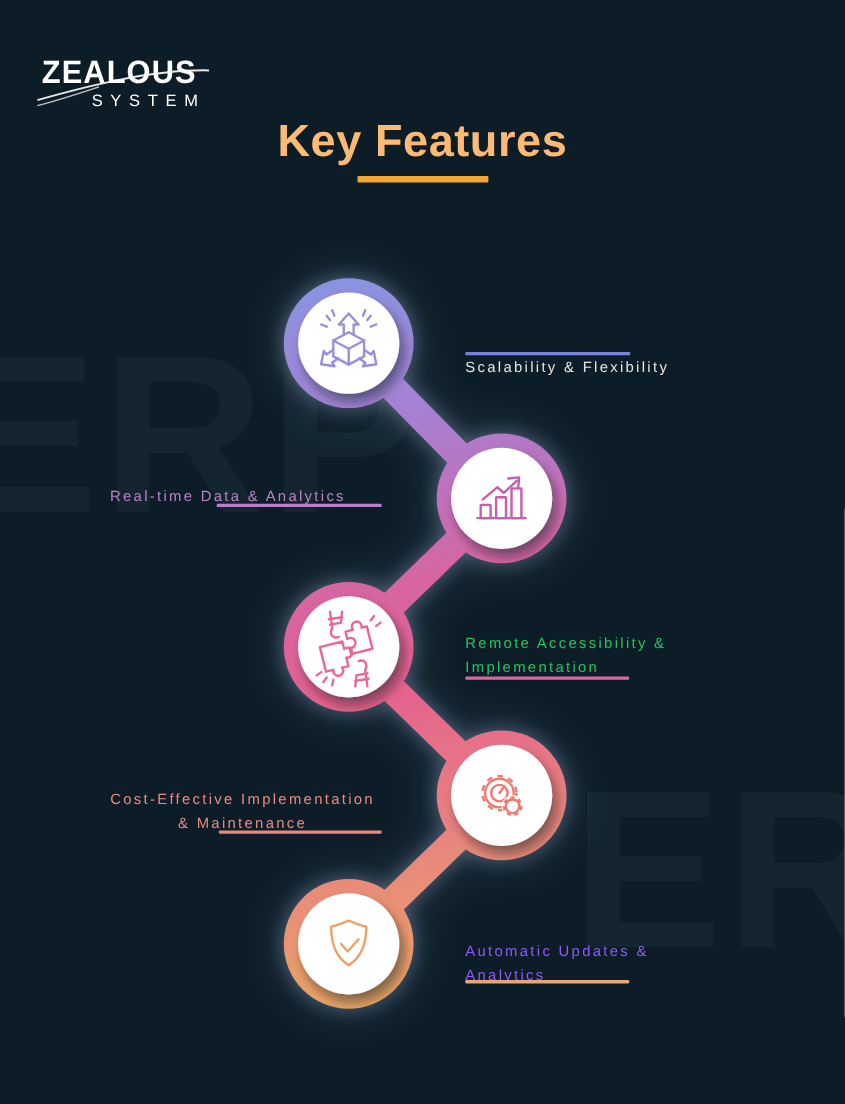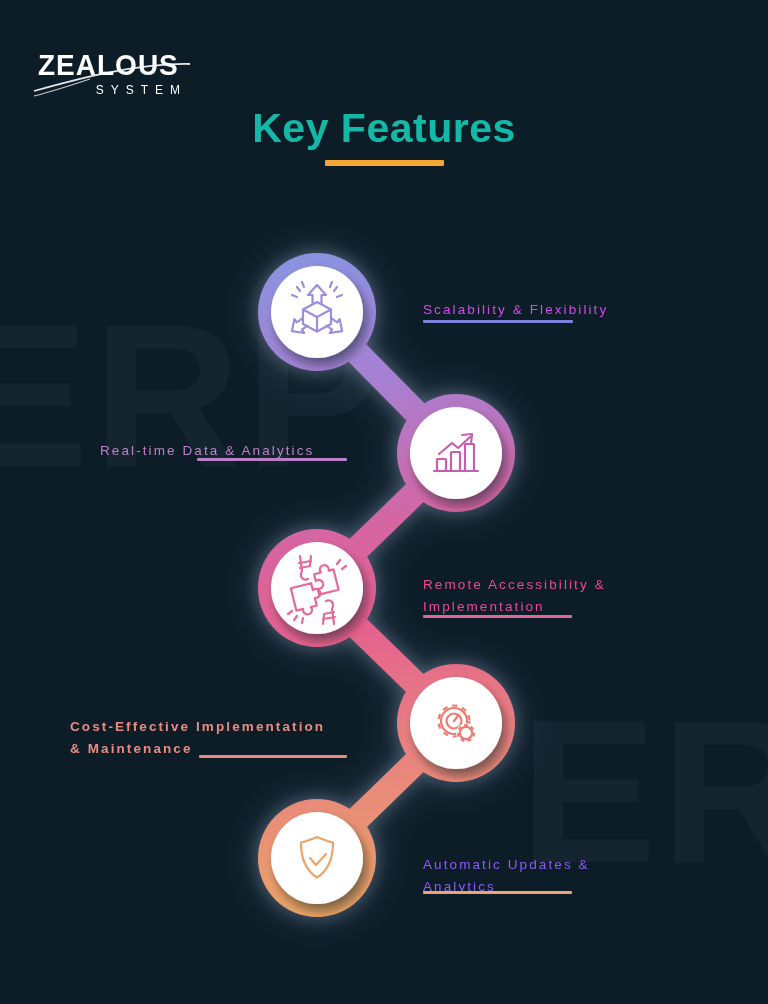--- a/index.html
+++ b/index.html
@@ -20,28 +20,28 @@
   .wm-bottom { left:520px; top:688px; }
 
   
   .logo { position:absolute; left:38px; top:24px; width:150px; height:54px;margin-top:27px; }
   .logo-swoosh { position:absolute; left:-6px; top:0; width:160px; height:54px; }
   .logo-brand {
     position:relative; color:#ffffff; font-weight:700; font-size:28px;
     letter-spacing:1px; line-height:30px; transform:scaleY(1.05);
   }
   .logo-sub {
-    position:relative; color:#ffffff; font-size:12px; font-weight:400;
+    position:relative; color:#ffffff; font-size:15px; font-weight:400;
     letter-spacing:7px; text-align:right; margin-top:2px; padding-right:1px;
   }
 
   
   .title {
     position:absolute; left:0; right:0; top:105px; text-align:center;
-    color:#14b8a6; font-weight:700; font-size:41px; letter-spacing:0.5px;
+    color:#fdba74; font-weight:700; font-size:41px; letter-spacing:0.5px;
   }
   .title-underline {
     position:absolute; left:325px; top:160px; width:119px; height:6px;
     border-radius:1px;
   }
 
   
   .chain {
     position:absolute; left:0; top:0;
     filter: drop-shadow(0 0 9px rgba(205,220,255,0.33))
@@ -52,21 +52,21 @@
   .icon .teeth { stroke-linecap:butt; }
 
   
   .feature-label {
     position:absolute; font-size:13.5px; letter-spacing:2.1px;
     line-height:22px; font-weight:400;
   }
   .label-1 { left:423px; top:299px; width:215px; text-align:left; }
   .label-2 { left:100px; top:440px; width:247px; text-align:left; }
   .label-3 { left:423px; top:574px; width:225px; text-align:left; }
-  .label-4 { left:70px;  top:716px; width:277px; text-align:left;font-weight:bold; }
+  .label-4 { left:82px;  top:716px; width:277px; text-align:center; }
   .label-5 { left:423px; top:854px; width:225px; text-align:left; }
   .feature-label span { display:block; }
 
   .feature-underline { position:absolute; border-radius:1px; }
   .ul-1 { left:423px; top:320px; width:150px; height:2.5px; }
   .ul-2 { left:197px; top:458px; width:150px; height:3px; }
   .ul-3 { left:423px; top:615px; width:149px; height:3px; }
   .ul-4 { left:199px; top:755px; width:148px; height:3px; }
   .ul-5 { left:423px; top:891px; width:149px; height:3px; }
 </style>
@@ -171,31 +171,31 @@
     <g>
       <circle cx="317" cy="858" r="59" fill="url(#chainGrad)"></circle>
       <circle cx="317" cy="858" r="46" fill="#ffffff" filter="url(#softShadow)"></circle>
       <g class="icon" transform="translate(317,860)" stroke="#eca368">
         <path d="M0,-23 C6,-20.5 11,-18.5 16,-17.5 C16,-3 12,10 0,17.5 C-12,10 -16,-3 -16,-17.5 C-11,-18.5 -6,-20.5 0,-23 Z"></path>
         <path d="M-7,-2 L-1,5 L9,-6"></path>
       </g>
     </g>
   </svg>
 
-  <div class="feature-label label-1" style="color: #d946ef;">
+  <div class="feature-label label-1" style="color: #e5e5e5; margin-top: 24px;">
     <span>Scalability &amp; Flexibility</span>
   </div>
   <div class="feature-underline ul-1" style="background-color: rgb(124, 130, 217);"></div>
 
   <div class="feature-label label-2" style="color: rgb(188, 130, 200);">
     <span>Real-time Data &amp; Analytics</span>
   </div>
   <div class="feature-underline ul-2" style="background-color: rgb(185, 127, 199);"></div>
 
-  <div class="feature-label label-3" style="color: #ec4899;">
+  <div class="feature-label label-3" style="color: #22c55e;">
     <span>Remote Accessibility &amp;</span>
     <span>Implementation</span>
   </div>
   <div class="feature-underline ul-3" style="background-color: rgb(224, 103, 156);"></div>
 
   <div class="feature-label label-4" style="color: rgb(234, 139, 131);">
     <span>Cost-Effective Implementation</span>
     <span>&amp; Maintenance</span>
   </div>
   <div class="feature-underline ul-4" style="background-color: rgb(232, 135, 127);"></div>

